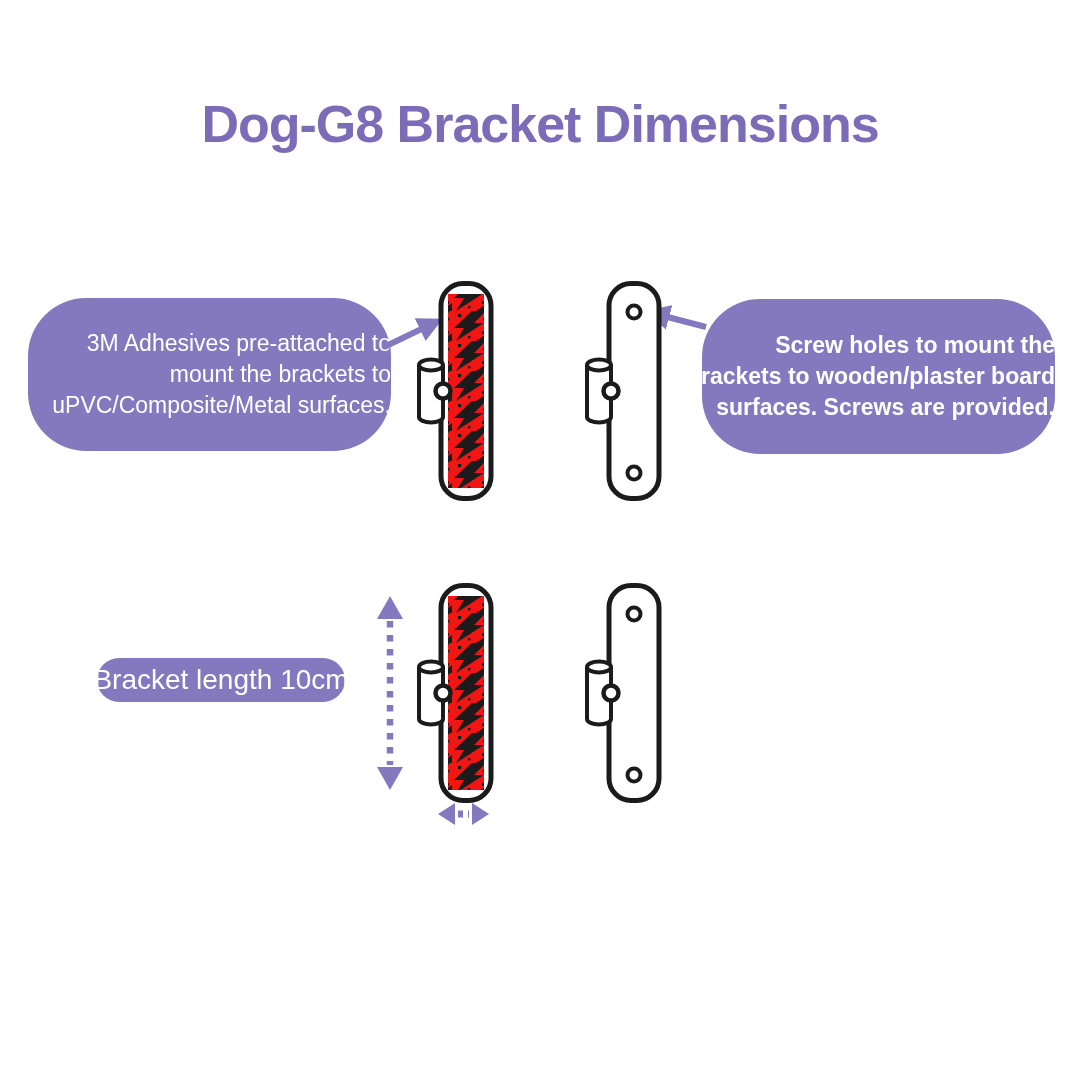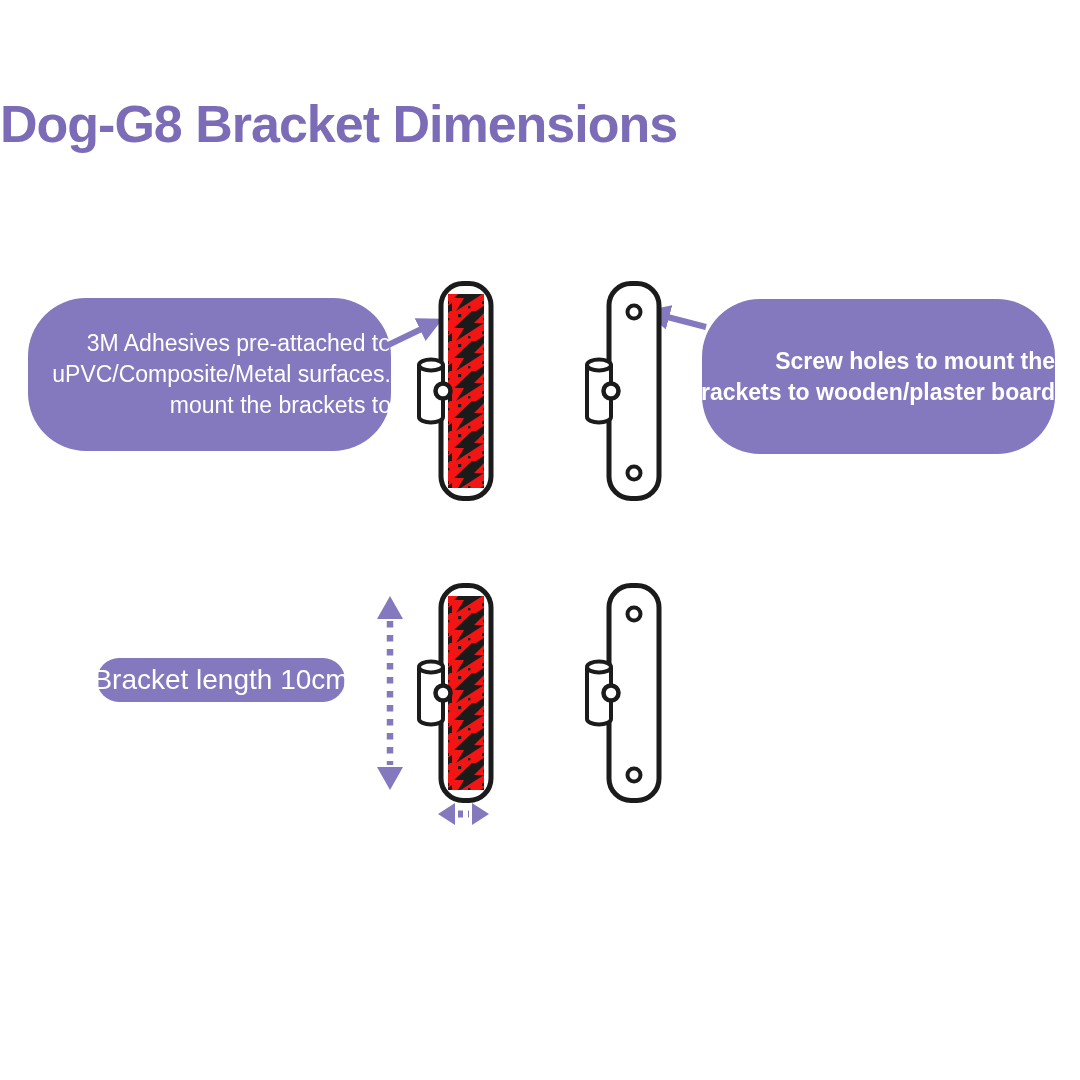--- a/index.html
+++ b/index.html
@@ -9,21 +9,21 @@
     --ink:#1B1B1B;
     --bg:#FFFFFF;
     --on-purple:#FFFFFF;
   }
   html,body{margin:0;padding:0;background:var(--bg);}
   .canvas{
     position:relative;width:1080px;height:1080px;background:var(--bg);
     font-family:"Liberation Sans","DejaVu Sans",sans-serif;overflow:hidden;
   }
   .title{
-    position:absolute;left:0;top:94px;width:100%;
+    position:absolute;left:0;top:94px;width:100%;text-align:center;
     font-size:52px;font-weight:bold;letter-spacing:-1px;color:var(--title-purple);
   }
   .bubble{
     position:absolute;background:var(--purple);color:var(--on-purple);
     display:flex;flex-direction:column;align-items:flex-end;justify-content:center;
     text-align:center;font-size:23px;line-height:31px;
   }
   .bubble .line{display:block;white-space:nowrap;}
   .bubble-adhesive{left:28px;top:298px;width:363px;height:153px;border-radius:58px;}
   .bubble-screw{left:702px;top:299px;width:353px;height:155px;border-radius:58px;font-weight:bold;}
@@ -92,27 +92,28 @@
     </marker>
   </defs>
 </svg>
 
 <div class="canvas">
 
   <div class="title">Dog-G8 Bracket Dimensions</div>
 
   <div class="bubble bubble-adhesive">
     <span class="line">3M Adhesives pre-attached to</span>
+    <span class="line">mount the brackets to</span>
     <span class="line">uPVC/Composite/Metal surfaces.</span>
-    <span class="line">mount the brackets to</span>
   </div>
 
   <div class="bubble bubble-screw">
     <span class="line">Screw holes to mount the</span>
     <span class="line">brackets to wooden/plaster board</span>
+    <span class="line">surfaces. Screws are provided.</span>
   </div>
 
   <svg class="arrow arrow-adhesive" width="72" height="52" viewBox="0 0 72 52">
     <line x1="8" y1="44" x2="60" y2="19" class="stroke-purple" stroke-width="6" marker-end="url(#ah)"></line>
   </svg>
   <svg class="arrow arrow-screw" width="72" height="36" viewBox="0 0 72 36">
     <line x1="66" y1="29" x2="12" y2="15" class="stroke-purple" stroke-width="6" marker-end="url(#ah)"></line>
   </svg>
 
   <svg class="fig fig-top-left" width="78" height="220" viewBox="0 0 78 220">

